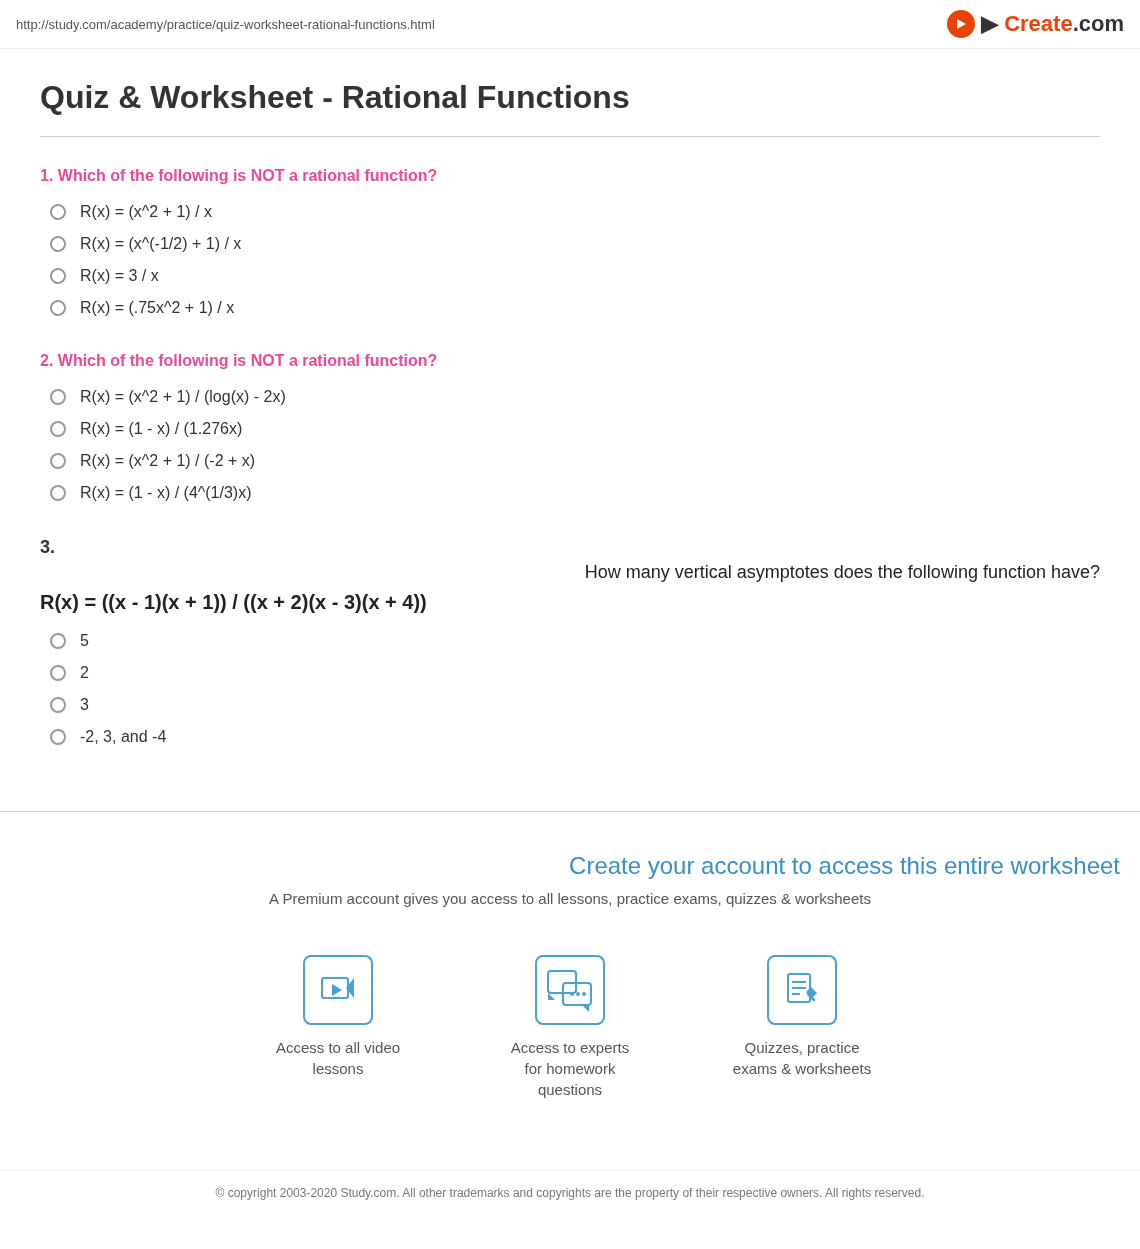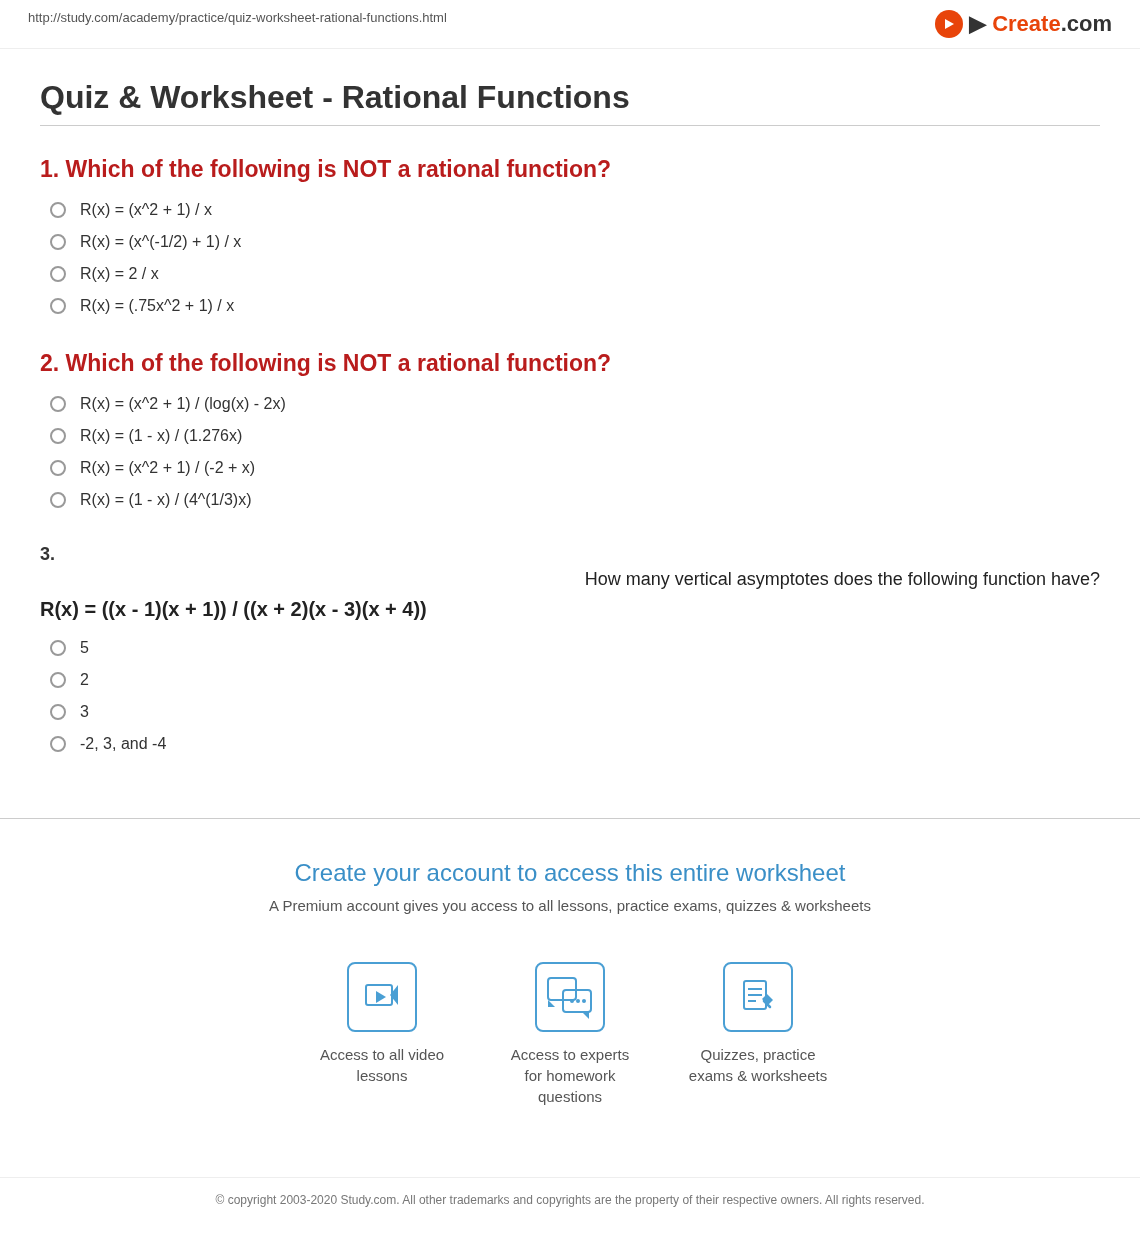--- a/index.html
+++ b/index.html
@@ -7,22 +7,22 @@
       font-family: Arial, sans-serif;
       font-size: 16px;
       color: #333;
       background: #fff;
       width: 1140px;
     }
 
     .top-bar {
       display: flex;
       justify-content: space-between;
-      align-items: flex-start;
-      padding: 10px 28px;
+      align-items: center;
+      padding: 10px 16px;
       border-bottom: 1px solid #eee;
     }
 
     .top-bar-url {
       font-size: 13px;
       color: #555;
     }
 
     .logo {
       display: flex;
@@ -56,38 +56,38 @@
     }
 
     .main-content {
       padding: 30px 40px;
     }
 
     .page-title {
       font-size: 32px;
       font-weight: bold;
       color: #333;
-      margin-bottom: 9px;
+      margin-bottom: 20px;
     }
 
     .divider {
       border: none;
       border-top: 1px solid #ccc;
       margin: 0 0 30px 0;
     }
 
     .question-block {
       margin-bottom: 35px;
     }
 
     .question-text {
-      font-size: 23px;
+      font-size: 16px;
       font-weight: bold;
       margin-bottom: 18px;
-      color: #b91c1c;
+      color: #ec4899;
     }
 
     .question-sub {
       font-size: 18px;
       font-weight: normal;
       margin-bottom: 8px;
       color: #222;
       text-align: right;
     }
 
@@ -124,32 +124,33 @@
       border-top: 1px solid #ccc;
       padding: 40px 20px;
       text-align: center;
       background: #fff;
     }
 
     .footer-cta-title {
       font-size: 24px;
       color: #3a8fc7;
       margin-bottom: 10px;
+      text-align: right;
     }
 
     .footer-cta-subtitle {
       font-size: 15px;
       color: #555;
       margin-bottom: 48px;
     }
 
     .features {
       display: flex;
       justify-content: center;
-      gap: 48px;
+      gap: 92px;
       margin-bottom: 30px;
     }
 
     .feature {
       display: flex;
       flex-direction: column;
       align-items: center;
       gap: 12px;
       max-width: 140px;
     }
@@ -213,21 +214,21 @@
     <div class="option">
       <div class="radio-btn"></div>
       <span class="option-text">R(x) = (x^2 + 1) / x</span>
     </div>
     <div class="option">
       <div class="radio-btn"></div>
       <span class="option-text">R(x) = (x^(-1/2) + 1) / x</span>
     </div>
     <div class="option">
       <div class="radio-btn"></div>
-      <span class="option-text">R(x) = 2 / x</span>
+      <span class="option-text">R(x) = 3 / x</span>
     </div>
     <div class="option">
       <div class="radio-btn"></div>
       <span class="option-text">R(x) = (.75x^2 + 1) / x</span>
     </div>
   </div>
 
   <div class="question-block">
     <div class="question-text">
       <span>2.</span>

